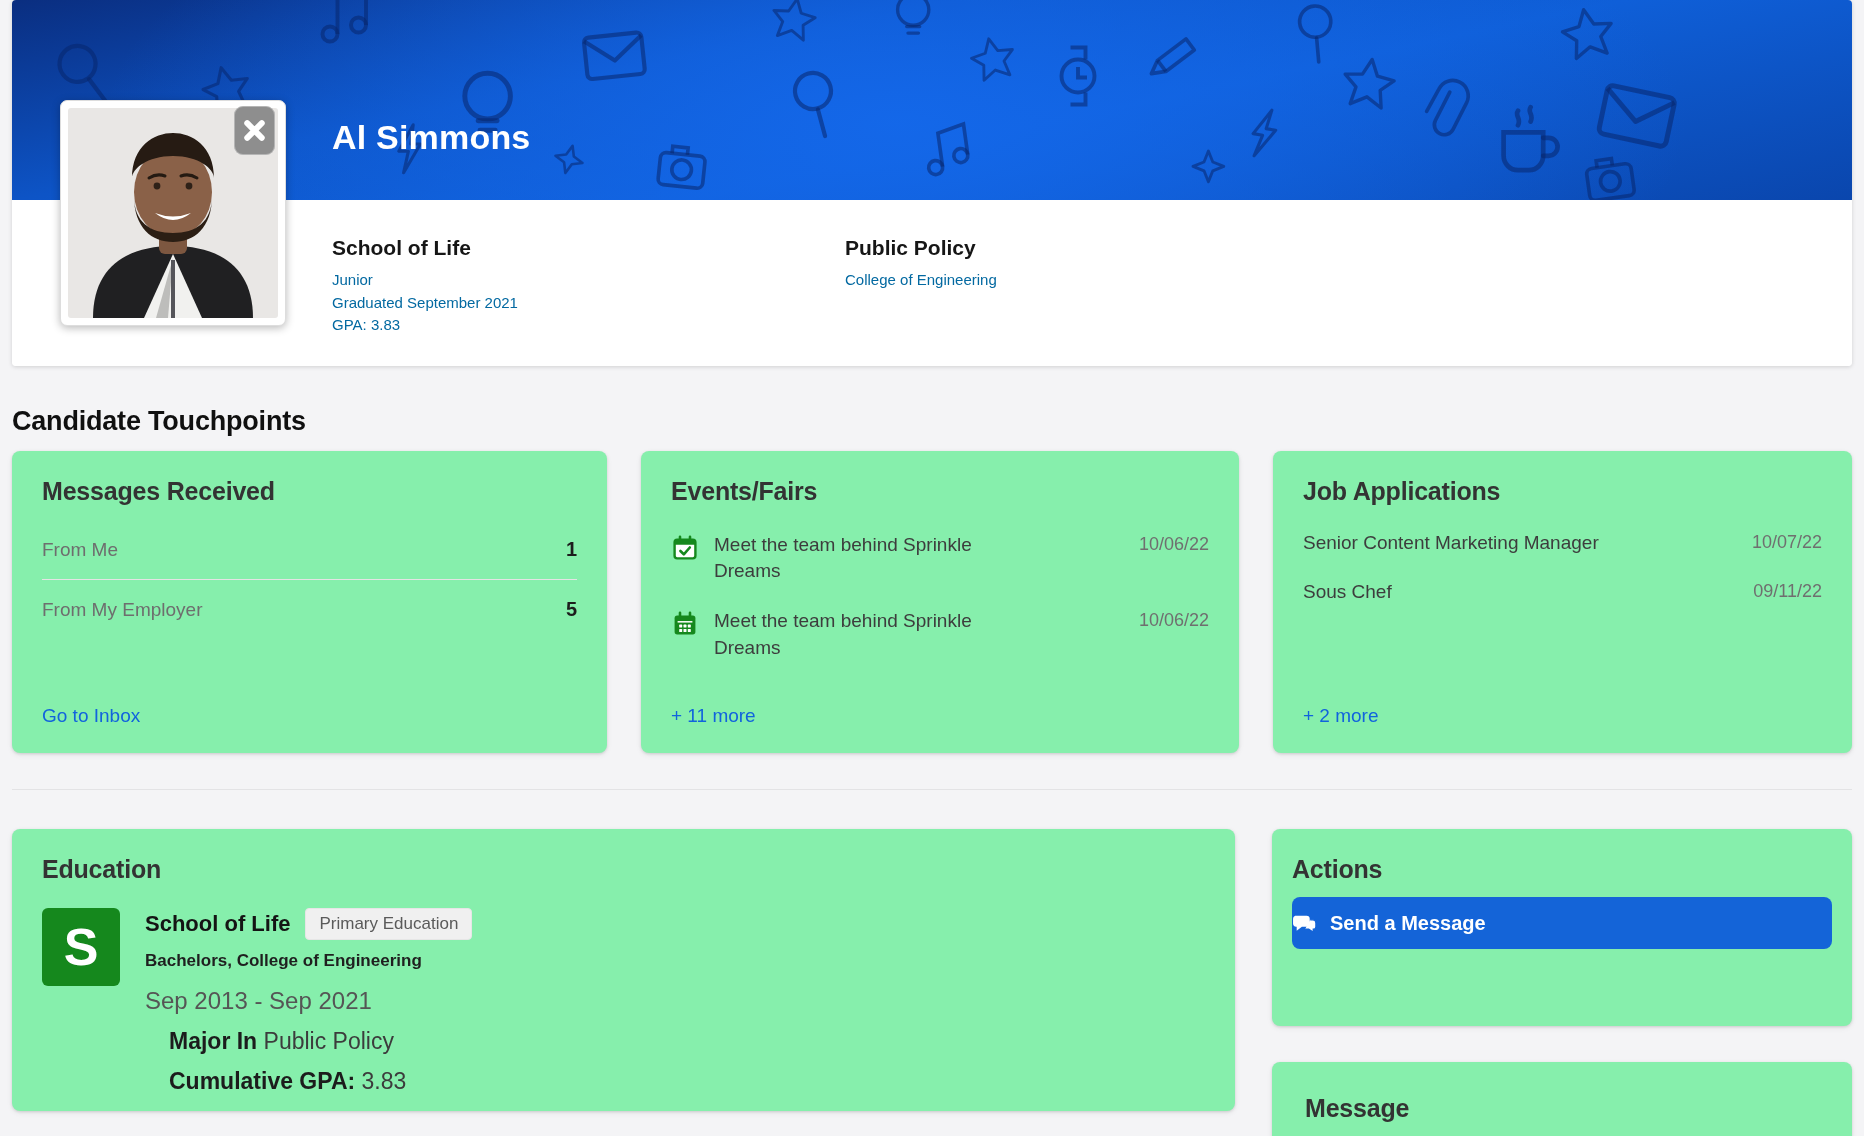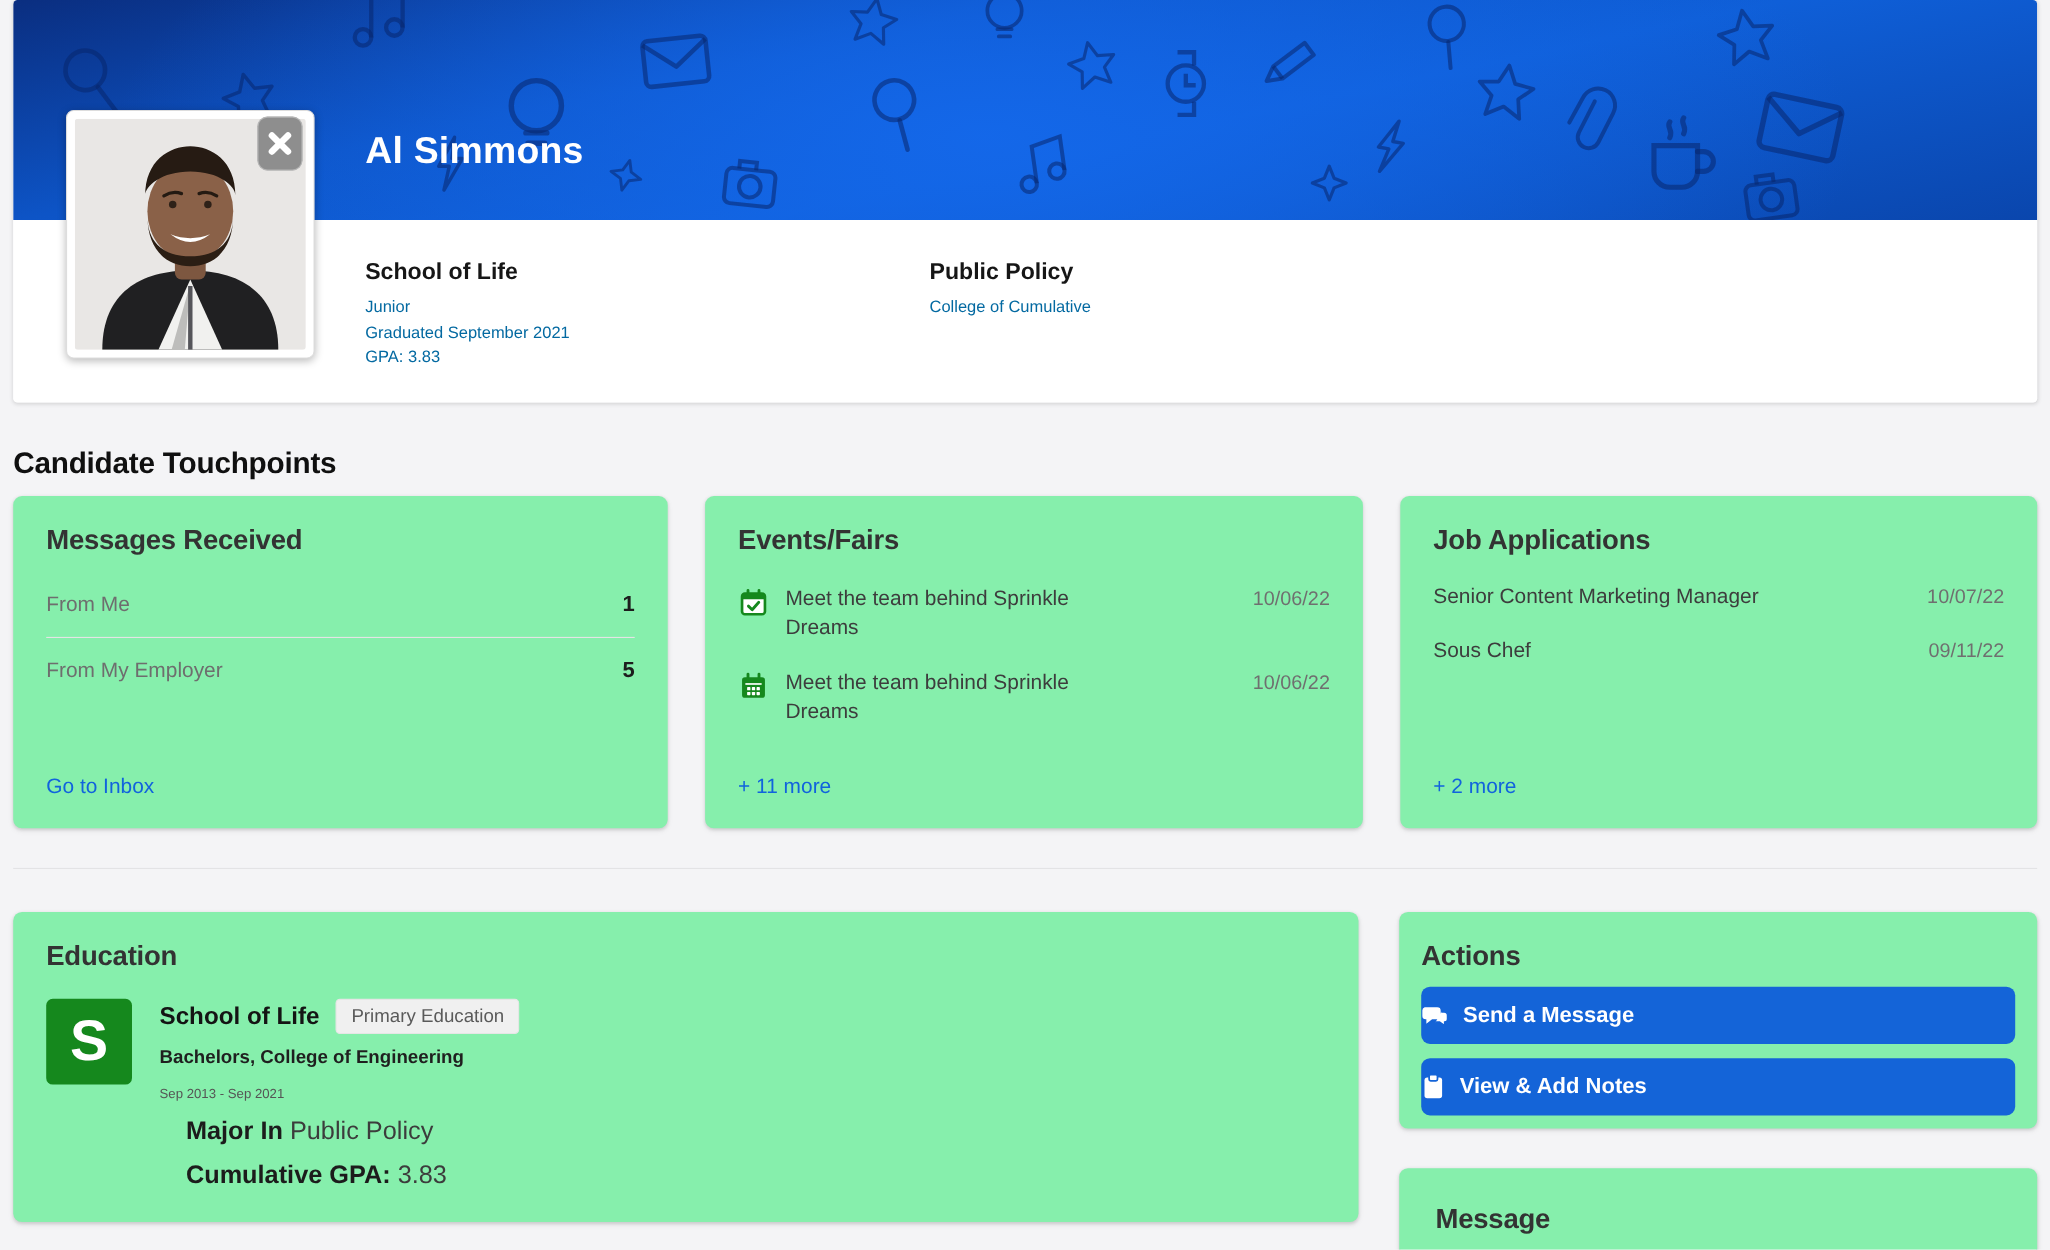--- a/index.html
+++ b/index.html
@@ -116,21 +116,21 @@
     display:flex; align-items:center; justify-content:center;
     color:#fff; font-size:52px; font-weight:800;
   }
   .edu-nameline { display:flex; align-items:center; gap:15px; }
   .edu-school { font-size:22px; font-weight:700; color:#141414; }
   .edu-badge {
     background:#f0f0f0; border:1px solid #e6e6e6; border-radius:4px;
     padding:5px 13px; font-size:17px; color:#5a5a5a;
   }
   .edu-degree { margin-top:11px; font-size:17px; font-weight:700; color:#1f1f1f; }
-  .edu-dates { margin-top:16px; font-size:12px; color:#555; }
+  .edu-dates { margin-top:16px; font-size:24px; color:#555; }
   .edu-line { margin-top:13px; font-size:23px; color:#3c3c3c;margin-left:24px; }
   .edu-line b { color:#1c1c1c; }
 
   .right-col { display:flex; flex-direction:column; gap:36px; }
   .actions-card { height:197px; padding:26px 20px; }
   .action-btn {
     width:100%; height:52px; margin-top:13px;
     background:#1464d8; color:#fff; border:0; border-radius:8px;
     font-family:"Liberation Sans", sans-serif;
     font-size:20px; font-weight:700;
@@ -231,21 +231,21 @@
 
     <div class="info-card">
       <div class="info-col info-col1">
         <div class="school-name">School of Life</div>
         <div class="sub">Junior</div>
         <div class="sub">Graduated September 2021</div>
         <div class="sub">GPA: 3.83</div>
       </div>
       <div class="info-col">
         <div class="school-name">Public Policy</div>
-        <div class="sub">College of Cumulative</div>
+        <div class="sub">College of Engineering</div>
       </div>
     </div>
 
     <div class="photo-widget">
       <svg class="portrait" viewBox="0 0 210 210">
         <rect width="210" height="210" fill="#e9e7e5"></rect>
         <path d="M25 210 C25 158 60 138 105 138 C150 138 185 158 185 210 Z" fill="#202022"></path>
         <path d="M76 210 L105 146 L134 210 Z" fill="#f1f1ef"></path>
         <path d="M88 210 L105 150 L100 210 Z" fill="#bdbdbb"></path>
         <rect x="103" y="152" width="4" height="58" fill="#55555a"></rect>
@@ -365,27 +365,20 @@
     <div class="right-col">
       <div class="card actions-card">
         <h3>Actions</h3>
         <button class="action-btn">
           <svg width="25" height="25" viewBox="0 0 24 24">
             <path d="M3 4.5h11a3 3 0 013 3v4.5a3 3 0 01-3 3H9.5L4.5 19v-4H4a3 3 0 01-3-3v-4.5a3 3 0 012-3z" fill="#fff"></path>
             <path d="M17.5 8.5h2.5a3 3 0 013 3v3.5a2.5 2.5 0 01-2.5 2.5v3l-4.5-3h-3.5" fill="#fff" stroke="#1464d8" stroke-width="1.4"></path>
           </svg>
           <span>Send a Message</span>
         </button>
-        <button class="action-btn">
-          <svg width="22" height="24" viewBox="0 0 22 24">
-            <rect x="3" y="3.5" width="16" height="19" rx="2.5" fill="#fff"></rect>
-            <rect x="7.2" y="1" width="7.6" height="5.6" rx="1.4" fill="#fff" stroke="#1464d8" stroke-width="1.6"></rect>
-          </svg>
-          <span>View &amp; Add Notes</span>
-        </button>
       </div>
 
       <div class="card skills-card">
         <h3>Message</h3>
       </div>
     </div>
   </div>
 
 </div>
 

